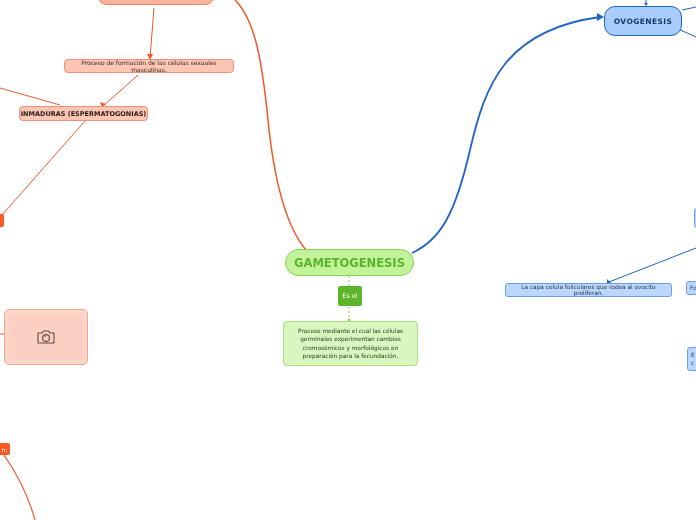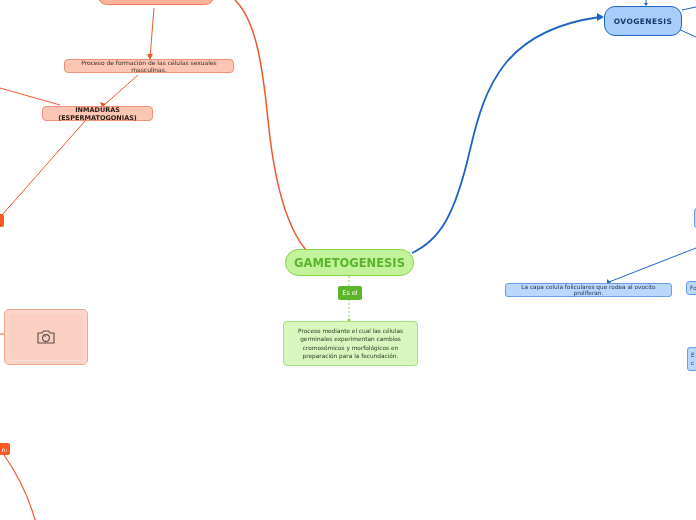--- a/index.html
+++ b/index.html
@@ -55,21 +55,21 @@
   <path d="M696,248 L609,282" fill="none" stroke="#1f64c5" stroke-width="1"></path>
   <path d="M607,279 L607,283 L611,283" fill="#1f64c5" stroke="none"></path>
 </svg>
 
 <div class="node orange-main" style="left:98px; top:-12px; width:116px; height:17px;"></div>
 
 <div class="node orange-sub" style="left:64px; top:59px; width:170px; height:14px;">
   <span>Proceso de formación de las células sexuales masculinas.</span>
 </div>
 
-<div class="node orange-bold" style="left:42px; top:106px; width:111px; height:15px;">
+<div class="node orange-bold" style="left:19px; top:106px; width:129px; height:15px;">
   <span>INMADURAS (ESPERMATOGONIAS)</span>
 </div>
 
 <div class="node orange-tag" style="left:-4px; top:214px; width:8px; height:13px;"></div>
 
 <div class="node img-node" style="left:4px; top:309px; width:84px; height:56px;">
   <div class="img-inner"></div>
   <svg width="20" height="16" viewBox="0 0 20 16" style="position:relative;">
     <path d="M2,4 L6,4 L7.5,2 L12.5,2 L14,4 L18,4 L18,14 L2,14 Z" fill="none" stroke="#5a4a46" stroke-width="1.1" stroke-linejoin="round"></path>
     <circle cx="10" cy="9" r="3.4" fill="none" stroke="#5a4a46" stroke-width="1.1"></circle>
@@ -78,21 +78,21 @@
 </div>
 
 <div class="node orange-tag" style="left:-6px; top:443px; width:16px; height:12px;">
   <span style="padding-left:5px;">n:</span>
 </div>
 
 <div class="node green-main" style="left:285px; top:249px; width:129px; height:27px;text-align:right;">
   <span>GAMETOGENESIS</span>
 </div>
 
-<div class="node green-tag" style="left:338px; top:286px; width:24px; height:14px;">
+<div class="node green-tag" style="left:338px; top:286px; width:24px; height:20px;">
   <span>Es el</span>
 </div>
 
 <div class="node green-box" style="left:283px; top:321px; width:135px; height:45px;">
   <span>Proceso mediante el cual las células germinales experimentan cambios cromosómicos y morfológicos en preparación para la fecundación.</span>
 </div>
 
 <div class="node blue-main" style="left:604px; top:6px; width:78px; height:30px;">
   <span>OVOGENESIS</span>
 </div>

